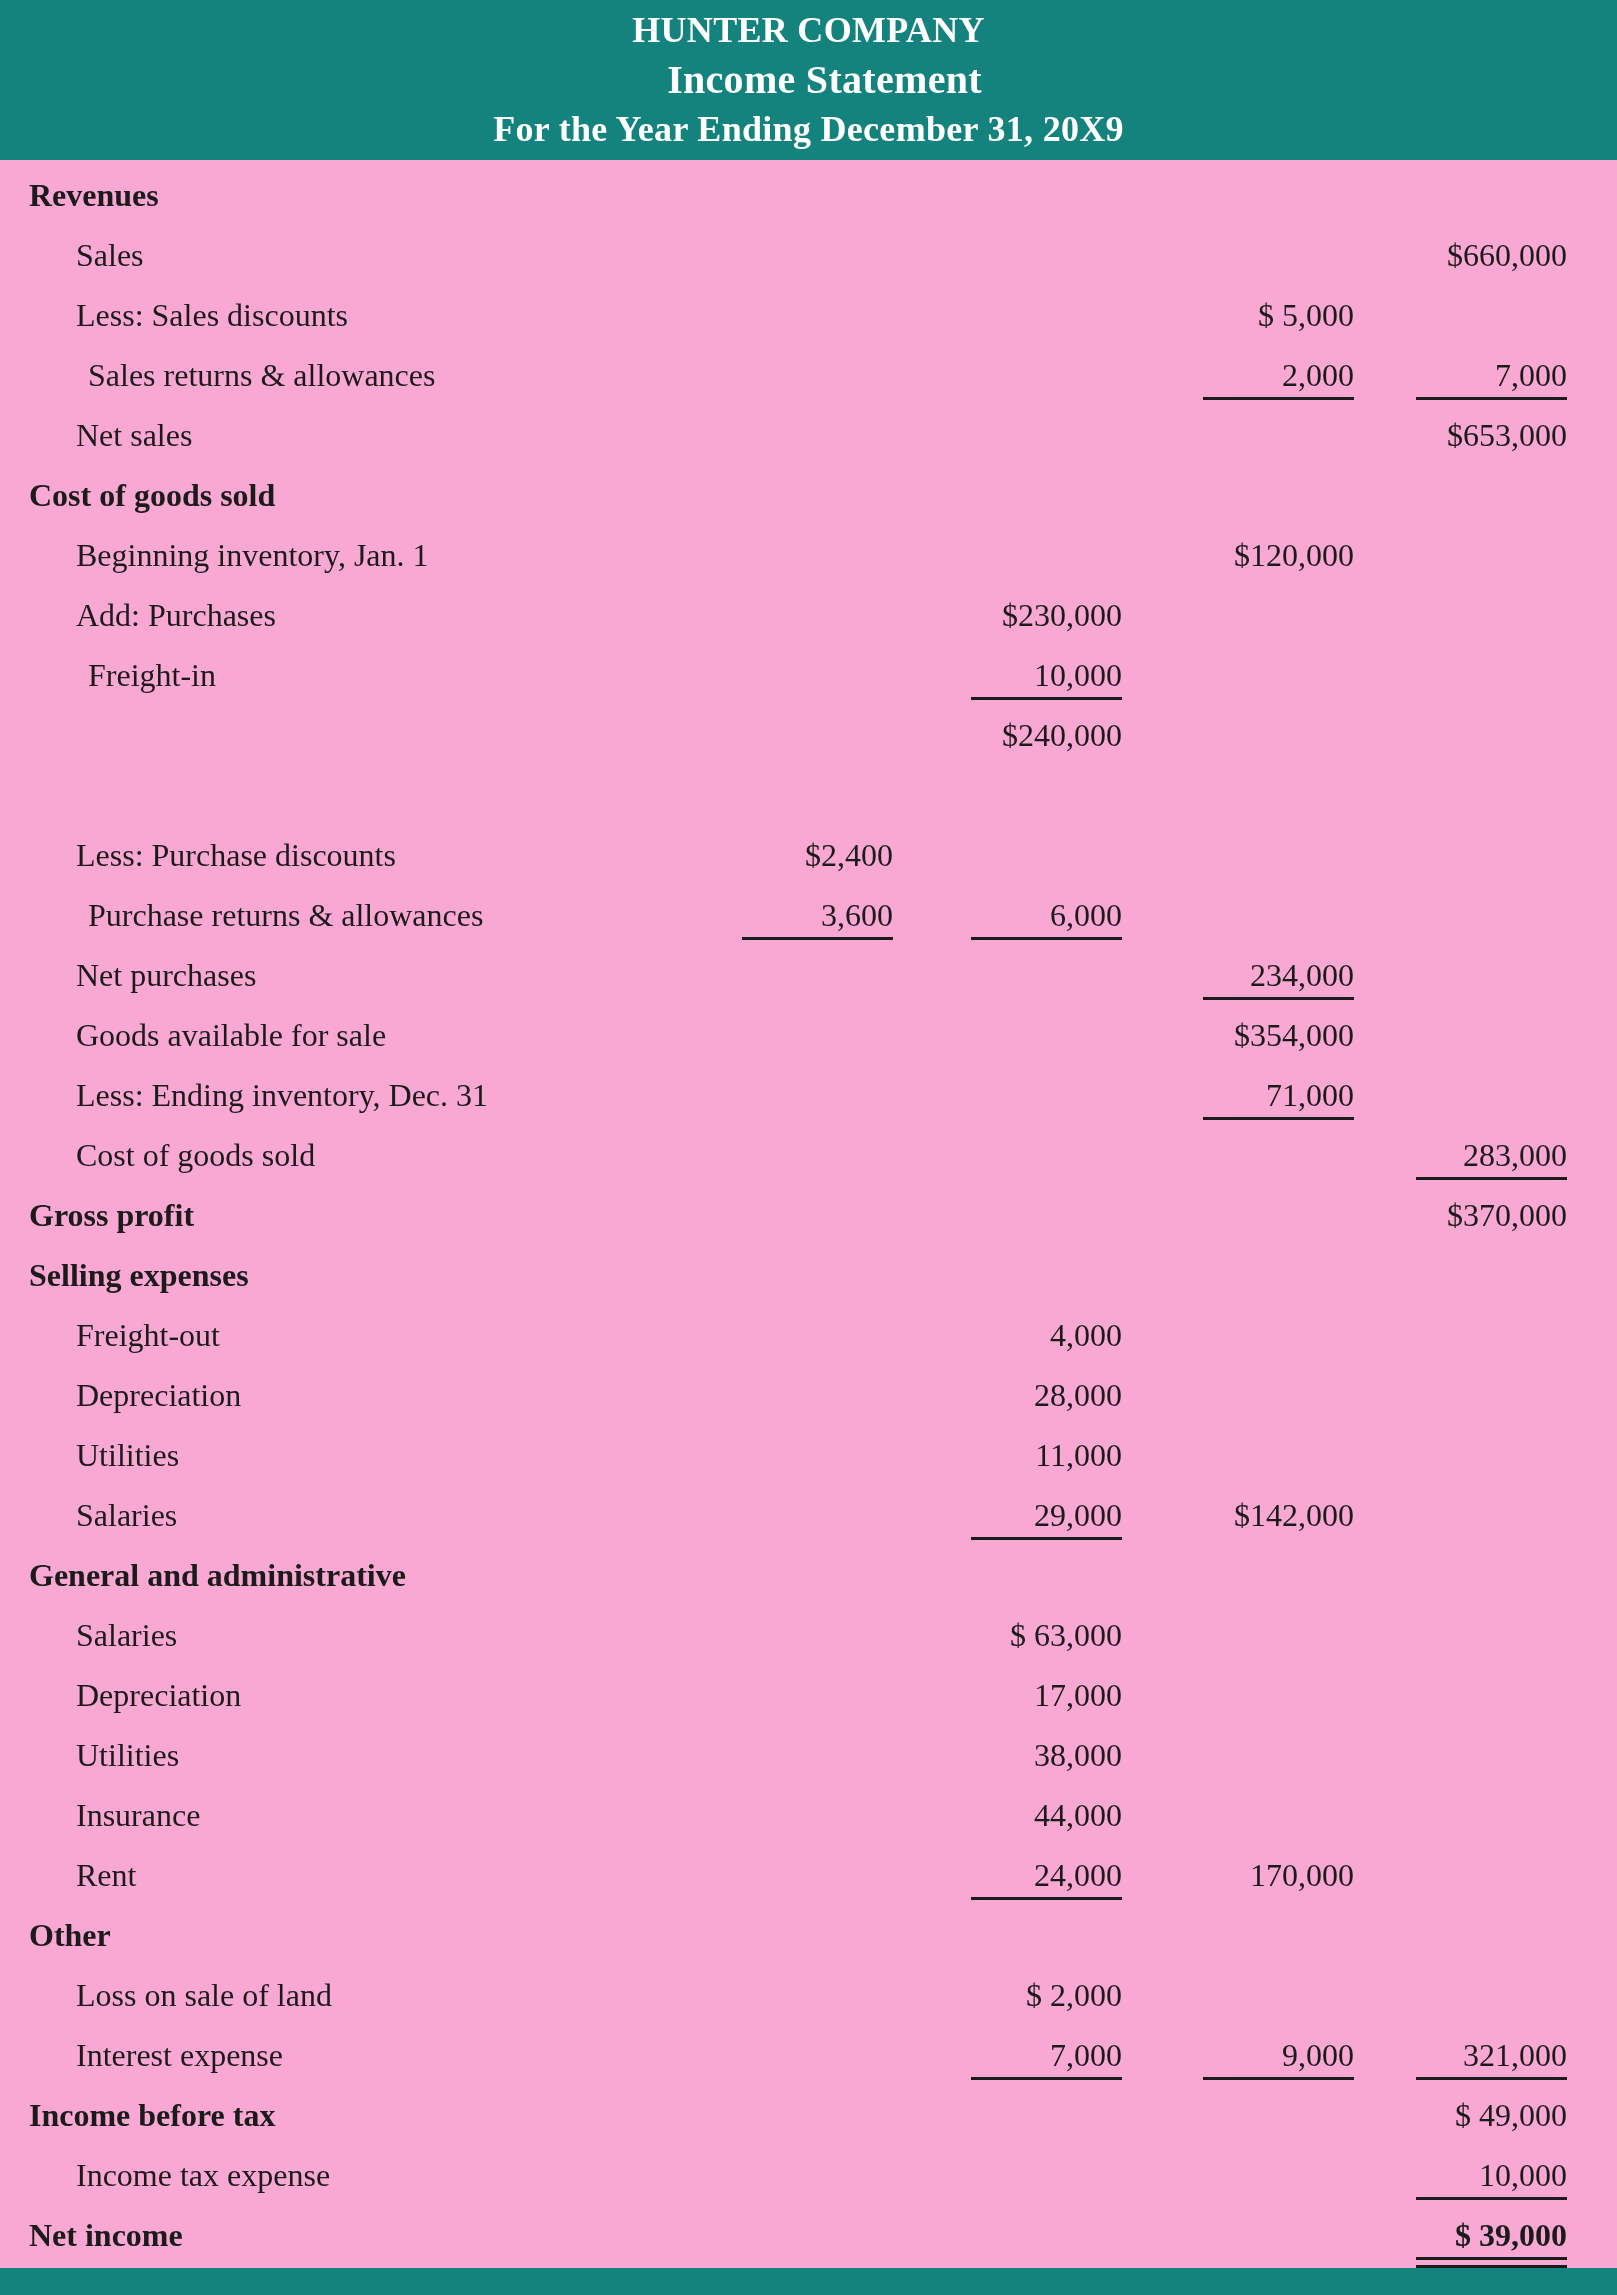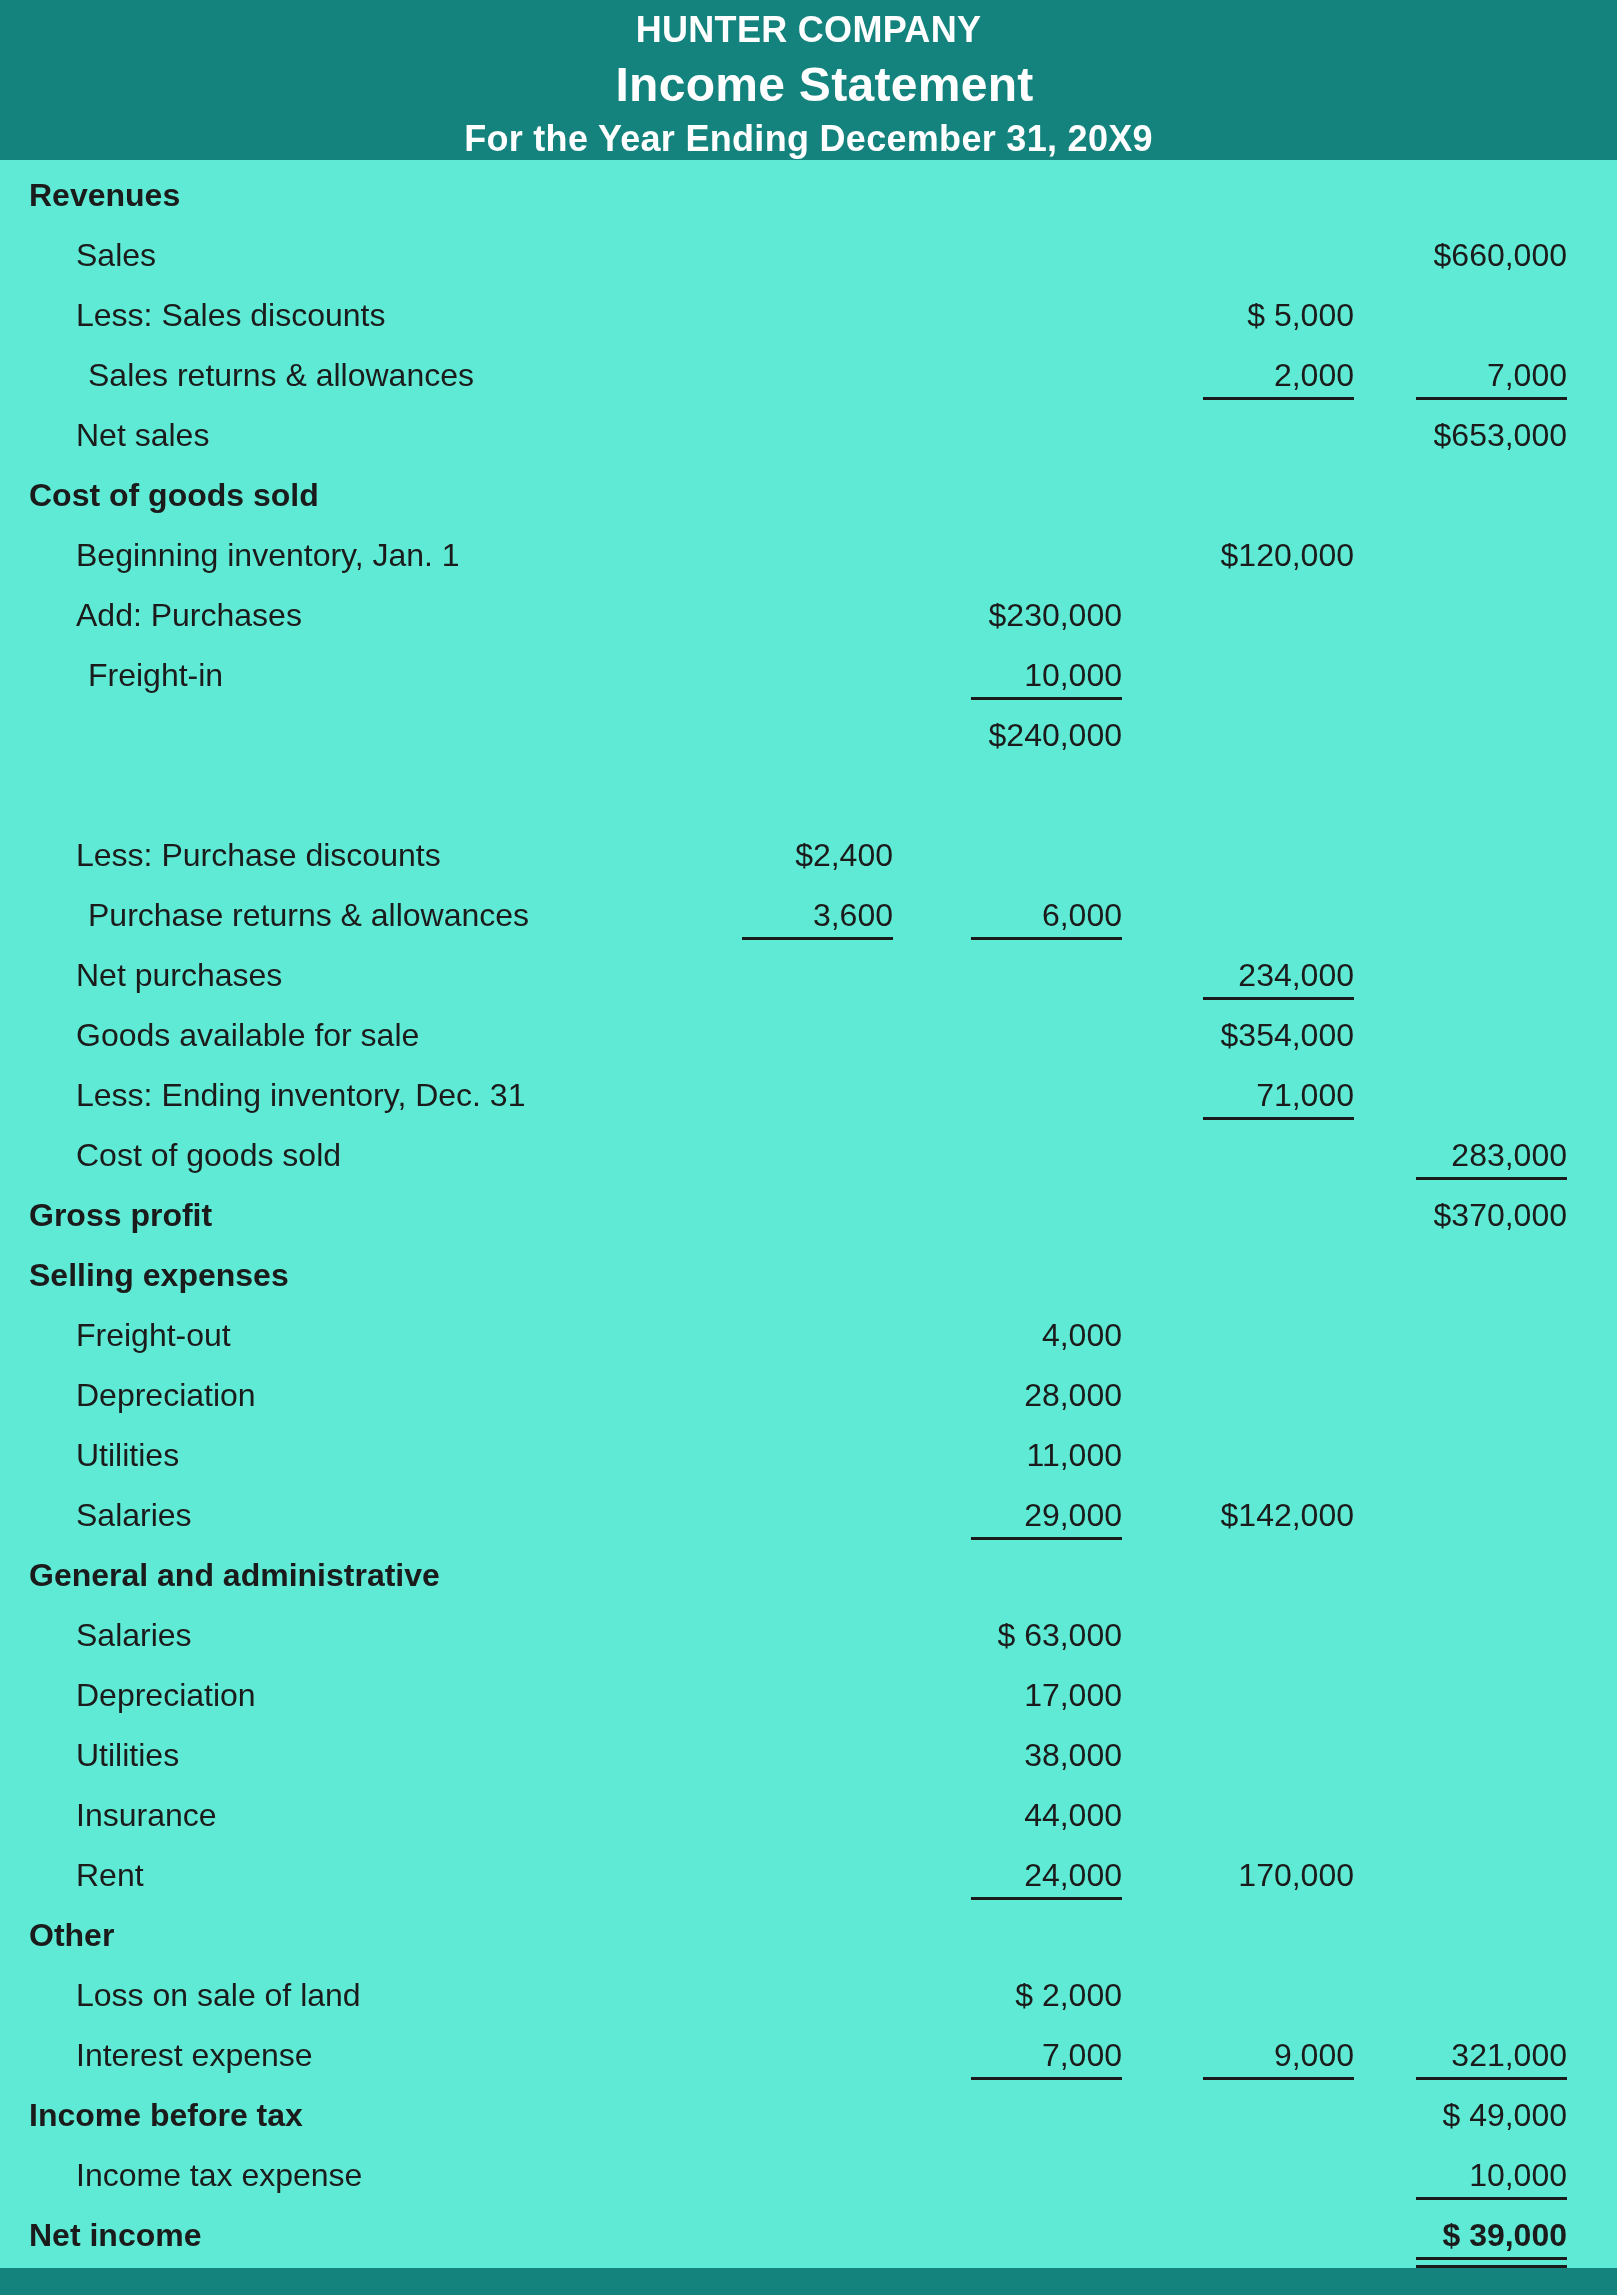--- a/index.html
+++ b/index.html
@@ -11,40 +11,41 @@
     height: 2295px;
     background: #f2f6f7;
     font-family: "Liberation Sans", sans-serif;
     overflow: hidden;
   }
 
   #sheet {
     position: relative;
     width: 1617px;
     height: 2295px;
-    background: #5eead4;
+    background: #f9a8d4;
+    font-family: Liberation Serif, serif;
   }
 
   
   .header-band {
     background: #14837d;
     width: 100%;
     height: 160px;
     box-sizing: border-box;
     padding-top: 7px;
     text-align: center;
     color: #ffffff;
   }
   .header-line {
     font-weight: bold;
     letter-spacing: 0.3px;
     line-height: 1.30;
   }
   .hl-1 { font-size: 36px; }
-  .hl-2 { font-size: 48px; margin-left: 32px; }
+  .hl-2 { font-size: 40px; margin-left: 32px; }
   .hl-3 { font-size: 36px; }
 
   
   .footer-band {
     position: absolute;
     left: 0;
     bottom: 0;
     width: 100%;
     height: 27px;
     background: #14837d;

